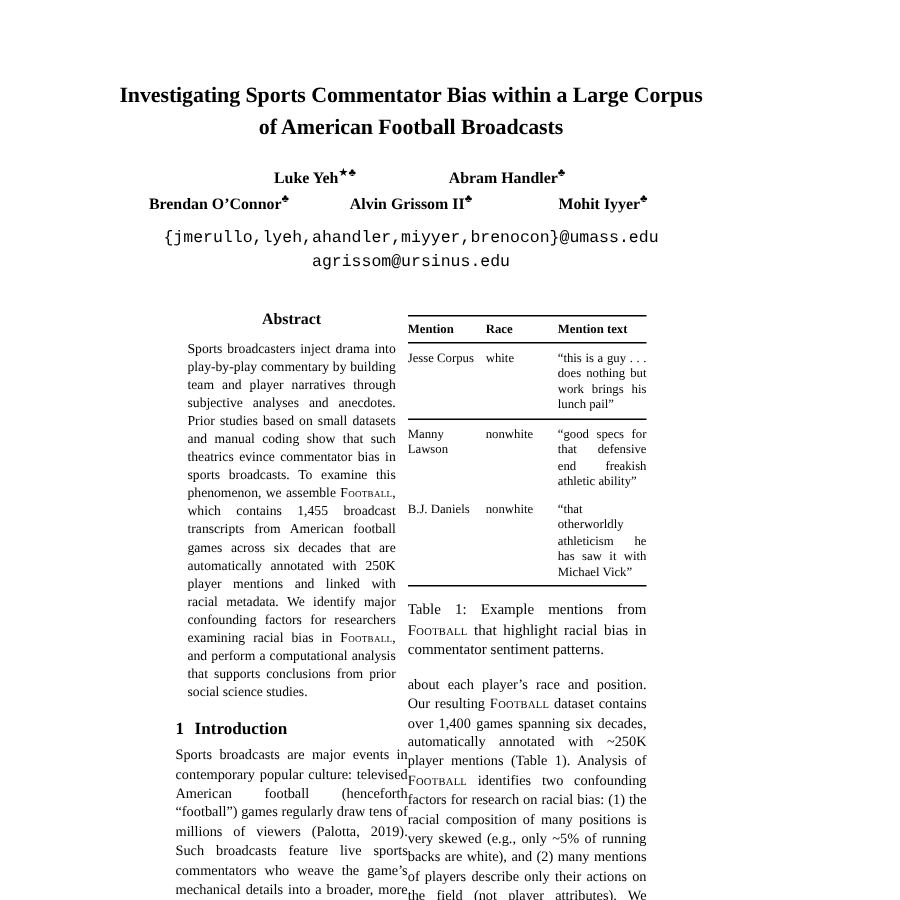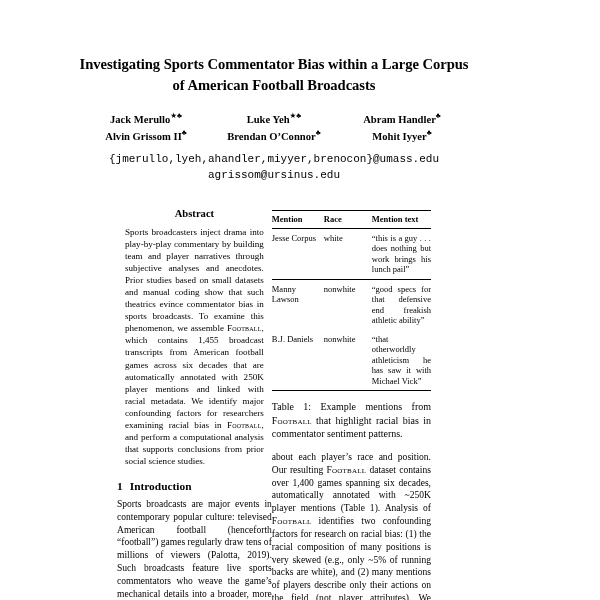--- a/index.html
+++ b/index.html
@@ -154,27 +154,26 @@
 </style>
 </head>
 <body>
 
 <div class="page">
 
   <h1 class="title">Investigating Sports Commentator Bias within a Large Corpus of American Football Broadcasts</h1>
 
   <div class="authors">
     <div class="author-row row1">
-      <span class="author"><span>Jack Merullo</span><sup class="mark">★♣</sup></span>
       <span class="author"><span>Luke Yeh</span><sup class="mark">★♣</sup></span>
       <span class="author"><span>Abram Handler</span><sup class="mark">♣</sup></span>
     </div>
     <div class="author-row row2">
+      <span class="author"><span>Brendan O’Connor</span><sup class="mark">♣</sup></span>
       <span class="author"><span>Alvin Grissom II</span><sup class="mark">♣</sup></span>
-      <span class="author"><span>Brendan O’Connor</span><sup class="mark">♣</sup></span>
       <span class="author"><span>Mohit Iyyer</span><sup class="mark">♣</sup></span>
     </div>
   </div>
 
 
   <div class="emails">
     <div>{jmerullo,lyeh,ahandler,miyyer,brenocon}@umass.edu</div>
     <div>agrissom@ursinus.edu</div>
   </div>
 

